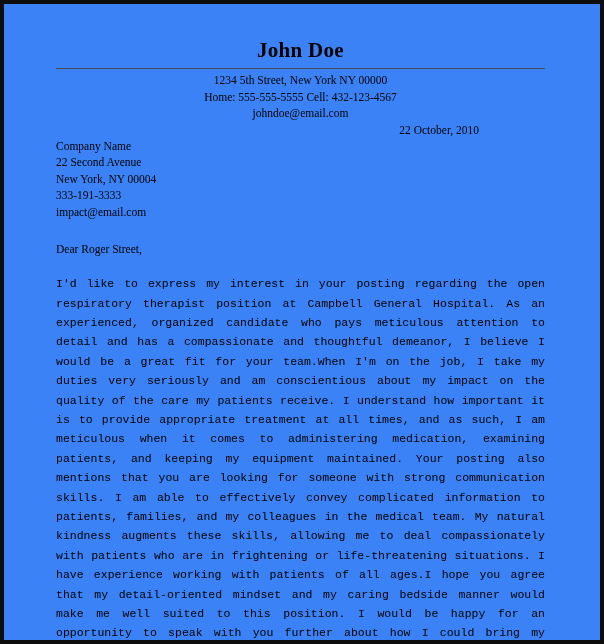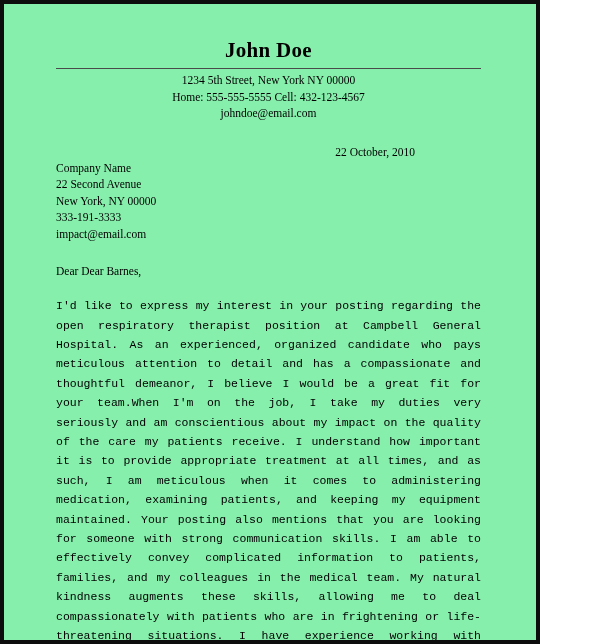--- a/index.html
+++ b/index.html
@@ -6,24 +6,24 @@
     margin: 0;
     padding: 0;
     background: #ffffff;
   }
   body {
     font-family: "Liberation Serif", "DejaVu Serif", serif;
     color: #000000;
   }
   #page {
     position: relative;
-    width: 540px;
+    width: 604px;
     height: 644px;
     box-sizing: border-box;
-    background: #86efac;
+    background: #3b82f6;
     border: 4px solid #0d0d0d;
     overflow: hidden;
   }
   #sheet {
     position: absolute;
     left: 0;
     top: 0;
     right: 0;
     bottom: 0;
     padding: 0 55px 0 52px;
@@ -54,21 +54,20 @@
     line-height: 16.5px;
     margin-top: 3px;
   }
   .contact-line {
     display: block;
     white-space: pre;
   }
 
   
   .date-line {
-    margin-top: 22px;
     font-size: 11.5px;
     line-height: 16px;
     text-align: right;
     padding-right: 66px;
   }
 
   
   .recipient-block {
     font-size: 11.5px;
     line-height: 16.5px;
@@ -113,25 +112,25 @@
         <span class="contact-line">Home: 555-555-5555 Cell: 432-123-4567</span>
         <span class="contact-line">johndoe@email.com</span>
       </div>
     </div>
 
     <div class="date-line">22 October, 2010</div>
 
     <div class="recipient-block">
       <span class="recipient-line">Company Name</span>
       <span class="recipient-line">22 Second Avenue</span>
-      <span class="recipient-line">New York, NY 00000</span>
+      <span class="recipient-line">New York, NY 00004</span>
       <span class="recipient-line">333-191-3333</span>
       <span class="recipient-line">impact@email.com</span>
     </div>
 
-    <div class="salutation">Dear Dear Barnes,</div>
+    <div class="salutation">Dear Roger Street,</div>
 
     <div class="body-paragraph">I'd like to express my interest in your posting regarding the open respiratory therapist position at Campbell General Hospital. As an experienced, organized candidate who pays meticulous attention to detail and has a compassionate and thoughtful demeanor, I believe I would be a great fit for your team.When I'm on the job, I take my duties very seriously and am conscientious about my impact on the quality of the care my patients receive. I understand how important it is to provide appropriate treatment at all times, and as such, I am meticulous when it comes to administering medication, examining patients, and keeping my equipment maintained. Your posting also mentions that you are looking for someone with strong communication skills. I am able to effectively convey complicated information to patients, families, and my colleagues in the medical team. My natural kindness augments these skills, allowing me to deal compassionately with patients who are in frightening or life-threatening situations. I have experience working with patients of all ages.I hope you agree that my detail-oriented mindset and my caring bedside manner would make me well suited to this position. I would be happy for an opportunity to speak with you further about how I could bring my experience and qualifications to Campbell General Hospital. Thank you for your consideration.</div>
 
     <div class="closing-name">John Doe</div>
 
   </div>
 </div>
 
 </body></html>

